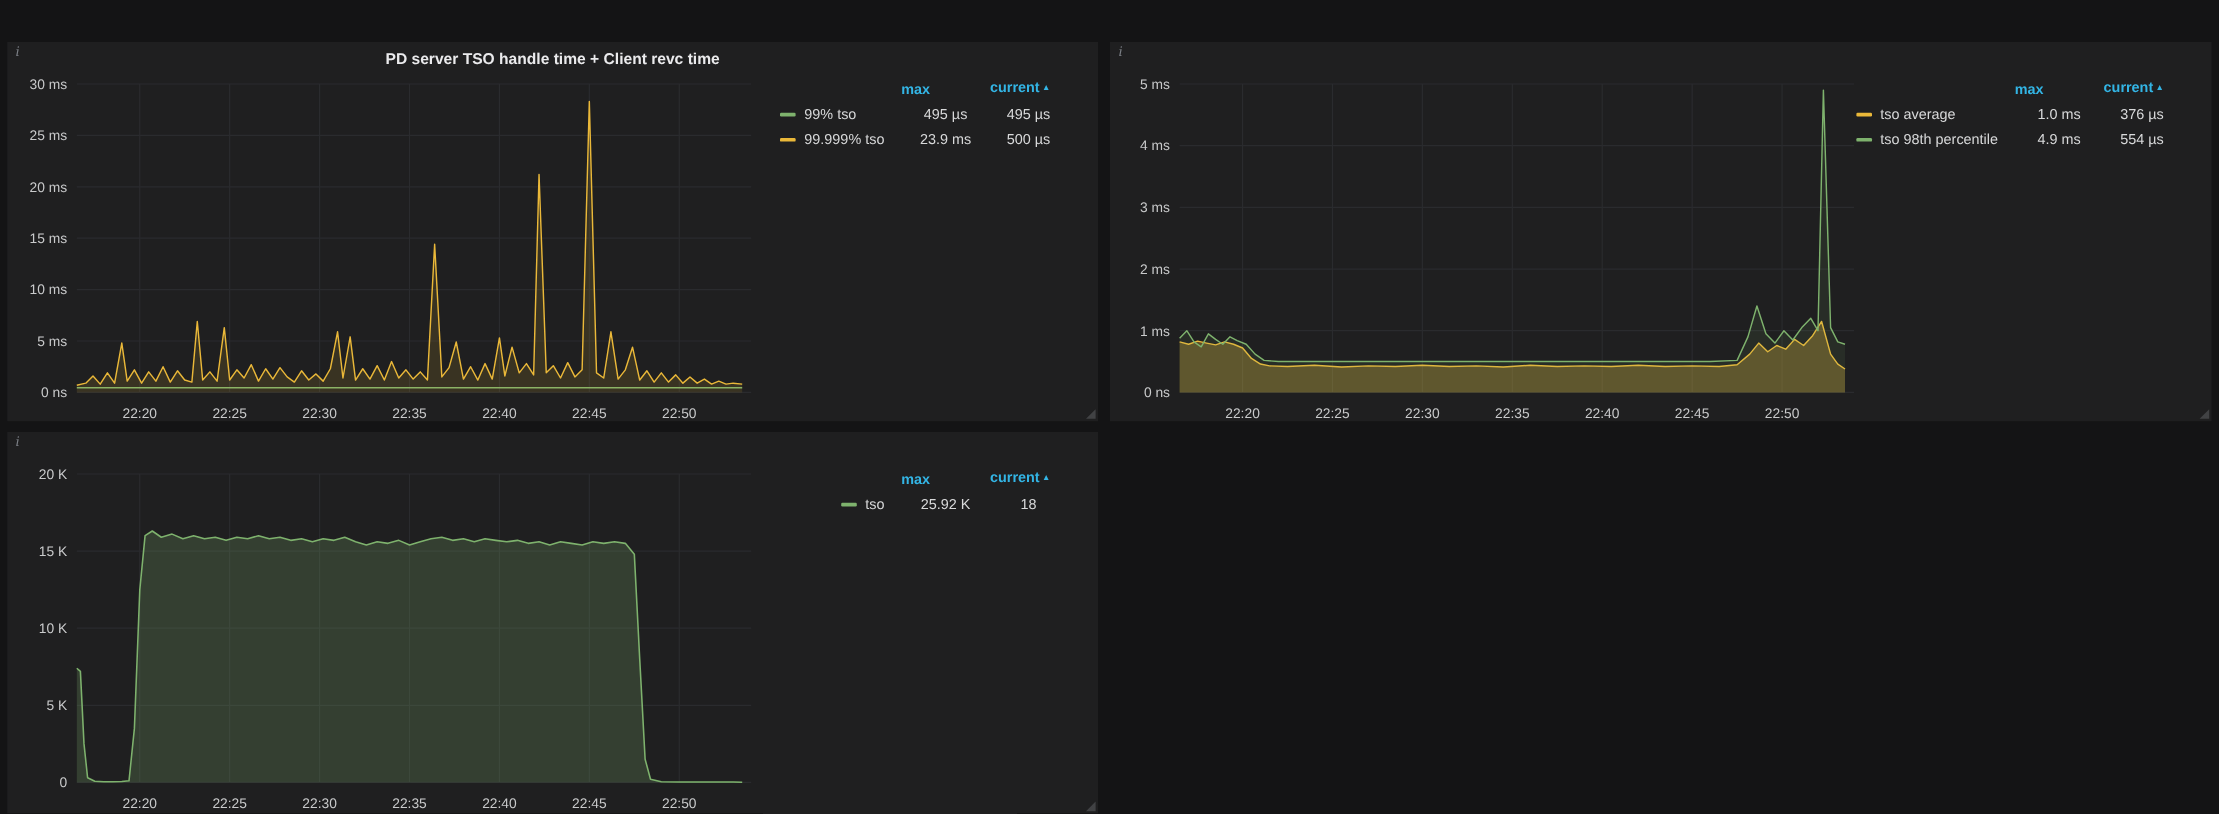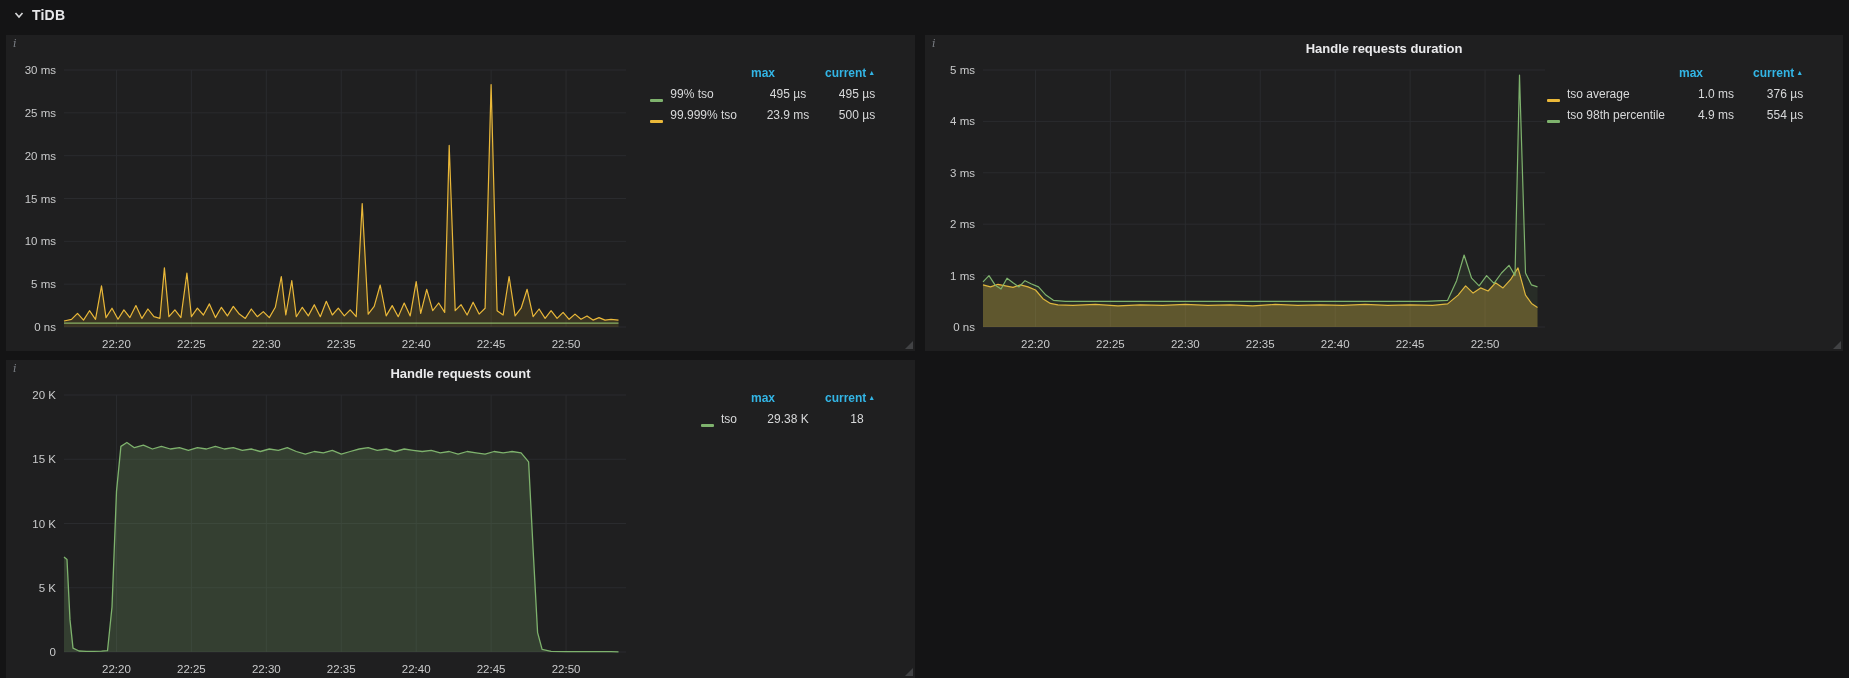--- a/index.html
+++ b/index.html
@@ -31,44 +31,37 @@
   }
   svg.chart{position:absolute;left:0;top:0;font-family:inherit;}
   .legend{position:absolute;top:30px;right:26px;font-size:12px;z-index:4;}
   .legend-table{
     display:grid;grid-template-columns:max-content 74px 64px;
     row-gap:5px;align-items:center;
   }
   .l-cell{line-height:16px;}
   .l-head{text-align:left;font-weight:700;}
   .l-head .caret{font-size:7px;margin-left:2px;vertical-align:2px;}
-  .l-name{display:flex;align-items:flex-end;gap:7px;padding-right:14px;color:#d8d9da;cursor:pointer;}
+  .l-name{display:flex;align-items:center;gap:7px;padding-right:14px;color:#d8d9da;cursor:pointer;}
   .series-dash{display:inline-block;width:13px;height:3px;border-radius:1px;flex:0 0 auto;}
   .l-val{text-align:center;color:#d8d9da;}
   .resize-handle{
     position:absolute;right:2px;bottom:2px;width:0;height:0;opacity:.8;cursor:nwse-resize;
     border-bottom:8px solid #4a4b4e;border-left:8px solid transparent;
   }
 </style>
 </head>
 <body>
 
 <div class="dash">
 
-  <div class="row-header">
-    <span class="chev">
-      <svg width="12" height="12">
-          <polyline points="2.5,4 6,8 9.5,4" fill="none" stroke="#d8d9da" stroke-width="1.6"></polyline>
-        </svg>
-    </span>
-    <span class="row-title">TiDB</span>
-  </div>
 
   <div class="panel panel-a">
     <span class="info-icon">i</span>
+    <div class="panel-title">PD server TSO handle time + Client revc time</div>
     <svg class="chart" width="909" height="316">
         <line x1="58" x2="620" y1="292" y2="292" stroke="#2a2b2e" stroke-width="1"></line>
         <line x1="58" x2="620" y1="249.16666666666669" y2="249.16666666666669" stroke="#2a2b2e" stroke-width="1"></line>
         <line x1="58" x2="620" y1="206.33333333333334" y2="206.33333333333334" stroke="#2a2b2e" stroke-width="1"></line>
         <line x1="58" x2="620" y1="163.5" y2="163.5" stroke="#2a2b2e" stroke-width="1"></line>
         <line x1="58" x2="620" y1="120.66666666666669" y2="120.66666666666669" stroke="#2a2b2e" stroke-width="1"></line>
         <line x1="58" x2="620" y1="77.83333333333331" y2="77.83333333333331" stroke="#2a2b2e" stroke-width="1"></line>
         <line x1="58" x2="620" y1="35" y2="35" stroke="#2a2b2e" stroke-width="1"></line>
         <line x1="110.45333333333333" x2="110.45333333333333" y1="35" y2="292" stroke="#2a2b2e" stroke-width="1"></line>
         <line x1="185.38666666666666" x2="185.38666666666666" y1="35" y2="292" stroke="#2a2b2e" stroke-width="1"></line>
@@ -112,21 +105,20 @@
           </div>
           <div class="l-cell l-val">23.9 ms</div>
           <div class="l-cell l-val">500 µs</div>
         </div>
       </div>
     <span class="resize-handle"></span>
   </div>
 
   <div class="panel panel-b">
     <span class="info-icon">i</span>
-    <div class="panel-title">Handle requests duration</div>
     <svg class="chart" width="918" height="316">
         <line x1="58" x2="620" y1="292" y2="292" stroke="#2a2b2e" stroke-width="1"></line>
         <line x1="58" x2="620" y1="240.6" y2="240.6" stroke="#2a2b2e" stroke-width="1"></line>
         <line x1="58" x2="620" y1="189.2" y2="189.2" stroke="#2a2b2e" stroke-width="1"></line>
         <line x1="58" x2="620" y1="137.8" y2="137.8" stroke="#2a2b2e" stroke-width="1"></line>
         <line x1="58" x2="620" y1="86.39999999999998" y2="86.39999999999998" stroke="#2a2b2e" stroke-width="1"></line>
         <line x1="58" x2="620" y1="35" y2="35" stroke="#2a2b2e" stroke-width="1"></line>
         <line x1="110.45333333333333" x2="110.45333333333333" y1="35" y2="292" stroke="#2a2b2e" stroke-width="1"></line>
         <line x1="185.38666666666666" x2="185.38666666666666" y1="35" y2="292" stroke="#2a2b2e" stroke-width="1"></line>
         <line x1="260.32" x2="260.32" y1="35" y2="292" stroke="#2a2b2e" stroke-width="1"></line>
@@ -169,21 +161,20 @@
           </div>
           <div class="l-cell l-val">4.9 ms</div>
           <div class="l-cell l-val">554 µs</div>
         </div>
       </div>
     <span class="resize-handle"></span>
   </div>
 
   <div class="panel panel-c">
     <span class="info-icon">i</span>
-    <div class="panel-title">Handle requests count</div>
     <svg class="chart" width="909" height="318">
         <line x1="58" x2="620" y1="292" y2="292" stroke="#2a2b2e" stroke-width="1"></line>
         <line x1="58" x2="620" y1="227.75" y2="227.75" stroke="#2a2b2e" stroke-width="1"></line>
         <line x1="58" x2="620" y1="163.5" y2="163.5" stroke="#2a2b2e" stroke-width="1"></line>
         <line x1="58" x2="620" y1="99.25" y2="99.25" stroke="#2a2b2e" stroke-width="1"></line>
         <line x1="58" x2="620" y1="35" y2="35" stroke="#2a2b2e" stroke-width="1"></line>
         <line x1="110.45333333333333" x2="110.45333333333333" y1="35" y2="292" stroke="#2a2b2e" stroke-width="1"></line>
         <line x1="185.38666666666666" x2="185.38666666666666" y1="35" y2="292" stroke="#2a2b2e" stroke-width="1"></line>
         <line x1="260.32" x2="260.32" y1="35" y2="292" stroke="#2a2b2e" stroke-width="1"></line>
         <line x1="335.25333333333333" x2="335.25333333333333" y1="35" y2="292" stroke="#2a2b2e" stroke-width="1"></line>
@@ -207,20 +198,20 @@
       </svg>
     <div class="legend">
         <div class="legend-table">
           <div class="l-cell"></div>
           <div class="l-cell l-head" style="color: rgb(51, 181, 229);">max</div>
           <div class="l-cell l-head" style="color: rgb(51, 181, 229);">current<span class="caret">▲</span></div>
           <div class="l-cell l-name">
             <span class="series-dash" style="background: rgb(126, 178, 109);"></span>
             <span>tso</span>
           </div>
-          <div class="l-cell l-val">29.38 K</div>
+          <div class="l-cell l-val">25.92 K</div>
           <div class="l-cell l-val">18</div>
         </div>
       </div>
     <span class="resize-handle"></span>
   </div>
 
 </div>
 
 </body></html>

